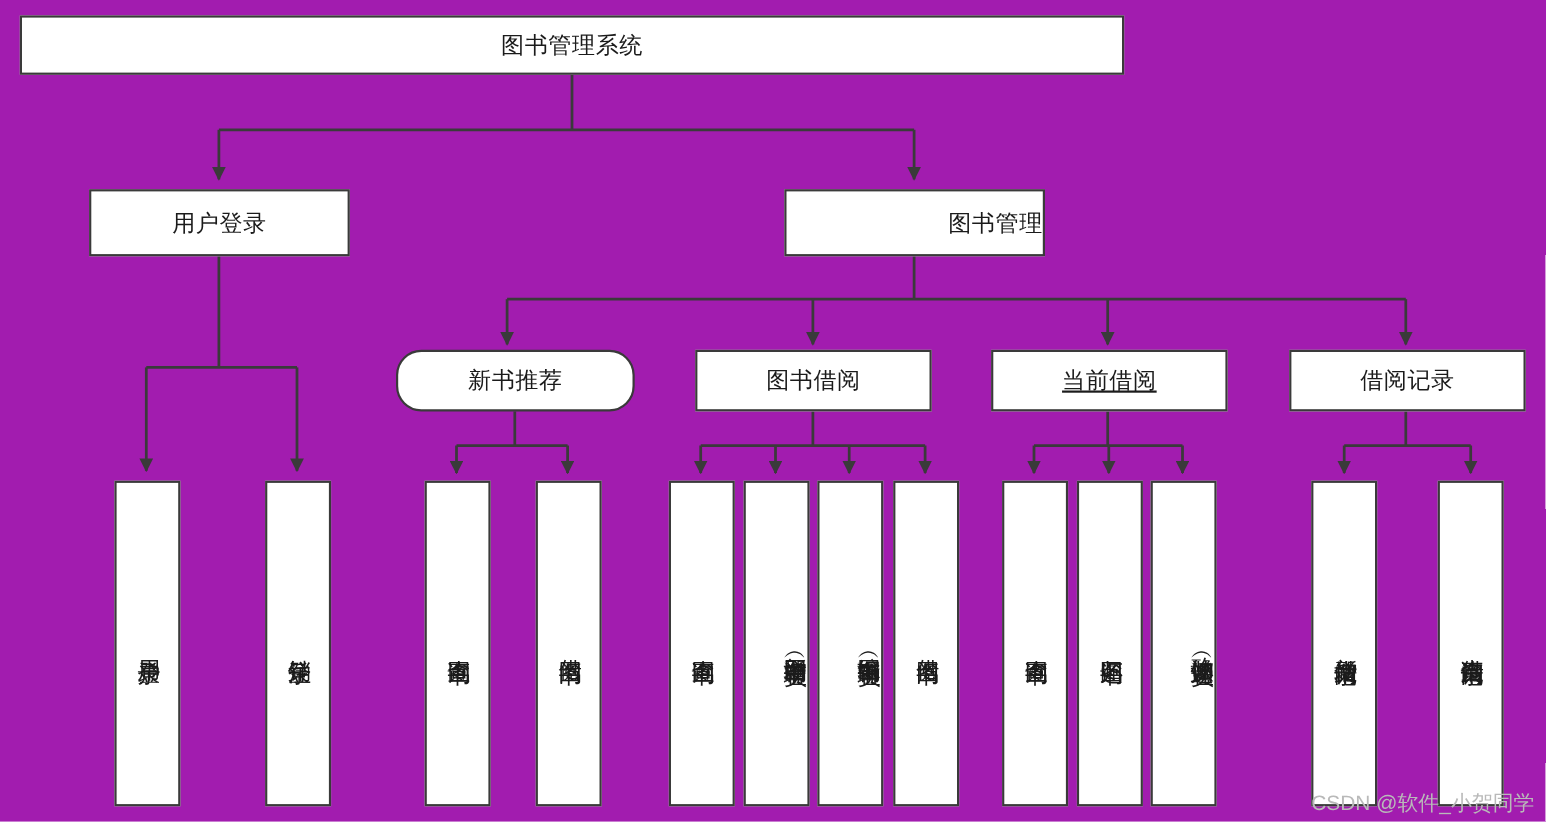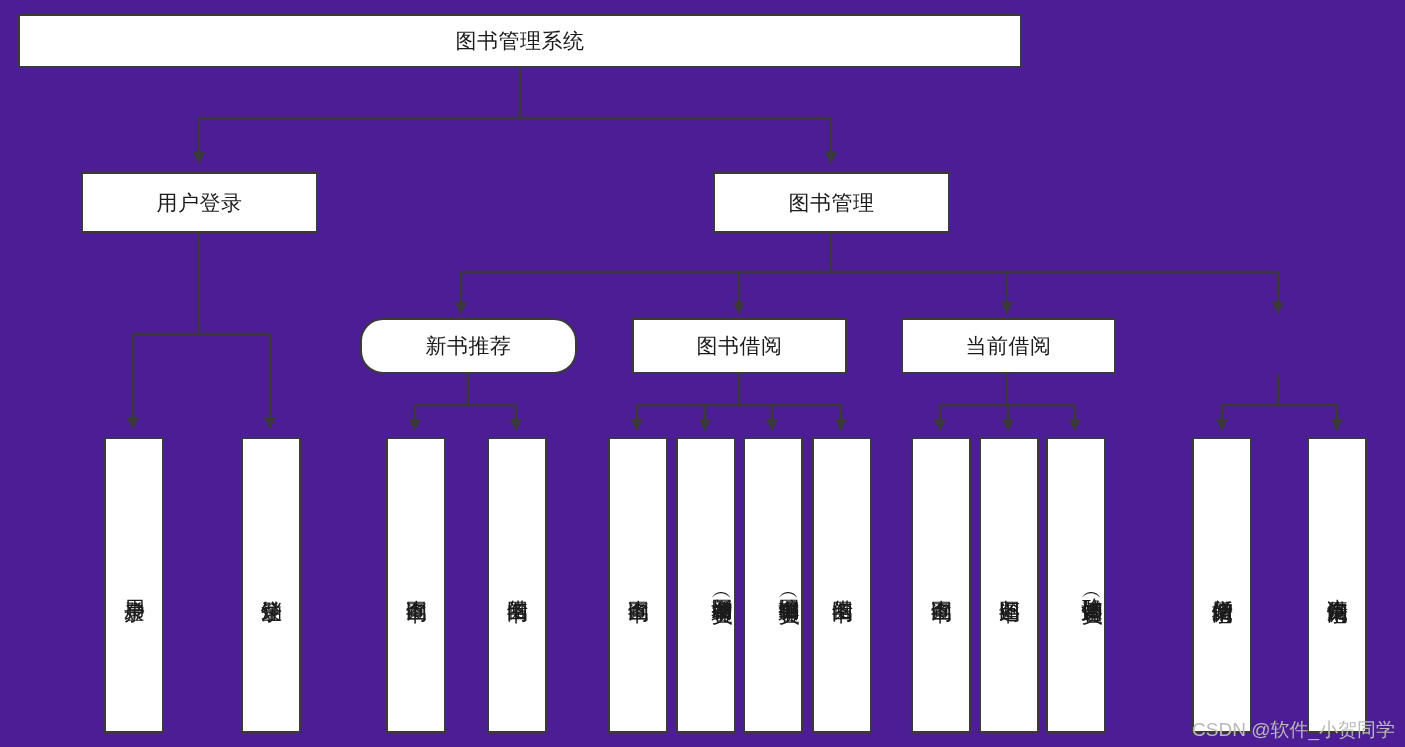--- a/index.html
+++ b/index.html
@@ -7,21 +7,21 @@
     padding: 0;
     background: #ffffff;
   }
   body {
     font-family: "Liberation Sans", "DejaVu Sans", sans-serif;
   }
   #canvas {
     position: relative;
     width: 1405px;
     height: 747px;
-    background: #4c1d95;
+    background: #a21caf;
     overflow: hidden;
   }
   #wires {
     position: absolute;
     left: 0;
     top: 0;
     width: 1405px;
     height: 747px;
     pointer-events: none;
   }
@@ -123,36 +123,39 @@
   </svg>
 
   <div class="node horizontal" style="left:18px; top:14px; width:1004px; height:54px;">
     <span class="ntext">图书管理系统</span>
   </div>
 
   <div class="node horizontal" style="left:81px; top:172px; width:237px; height:61px;">
     <span class="ntext">用户登录</span>
   </div>
 
-  <div class="node horizontal" style="left:713px; top:172px; width:237px; height:61px;">
+  <div class="node horizontal" style="left:713px; top:172px; width:237px; height:61px;justify-content:flex-end;">
     <span class="ntext">图书管理</span>
   </div>
 
   <div class="node horizontal" style="left:360px; top:318px; width:217px; height:56px;border-radius:23px;">
     <span class="ntext">新书推荐</span>
   </div>
 
   <div class="node horizontal" style="left:632px; top:318px; width:215px; height:56px;text-align:center;">
     <span class="ntext">图书借阅</span>
   </div>
 
-  <div class="node horizontal" style="left:901px; top:318px; width:215px; height:56px;">
+  <div class="node horizontal" style="left:901px; top:318px; width:215px; height:56px;text-decoration:underline;">
     <span class="ntext">当前借阅</span>
   </div>
 
+  <div class="node horizontal" style="left:1172px; top:318px; width:215px; height:56px;">
+    <span class="ntext">借阅记录</span>
+  </div>
 
   <div class="node vertical" style="left:104px; top:437px; width:60px; height:296px;">
     <span class="vtext">用户登录</span>
   </div>
 
   <div class="node vertical" style="left:241px; top:437px; width:60px; height:296px;">
     <span class="vtext">注销登录</span>
   </div>
 
   <div class="node vertical" style="left:386px; top:437px; width:60px; height:296px;">

